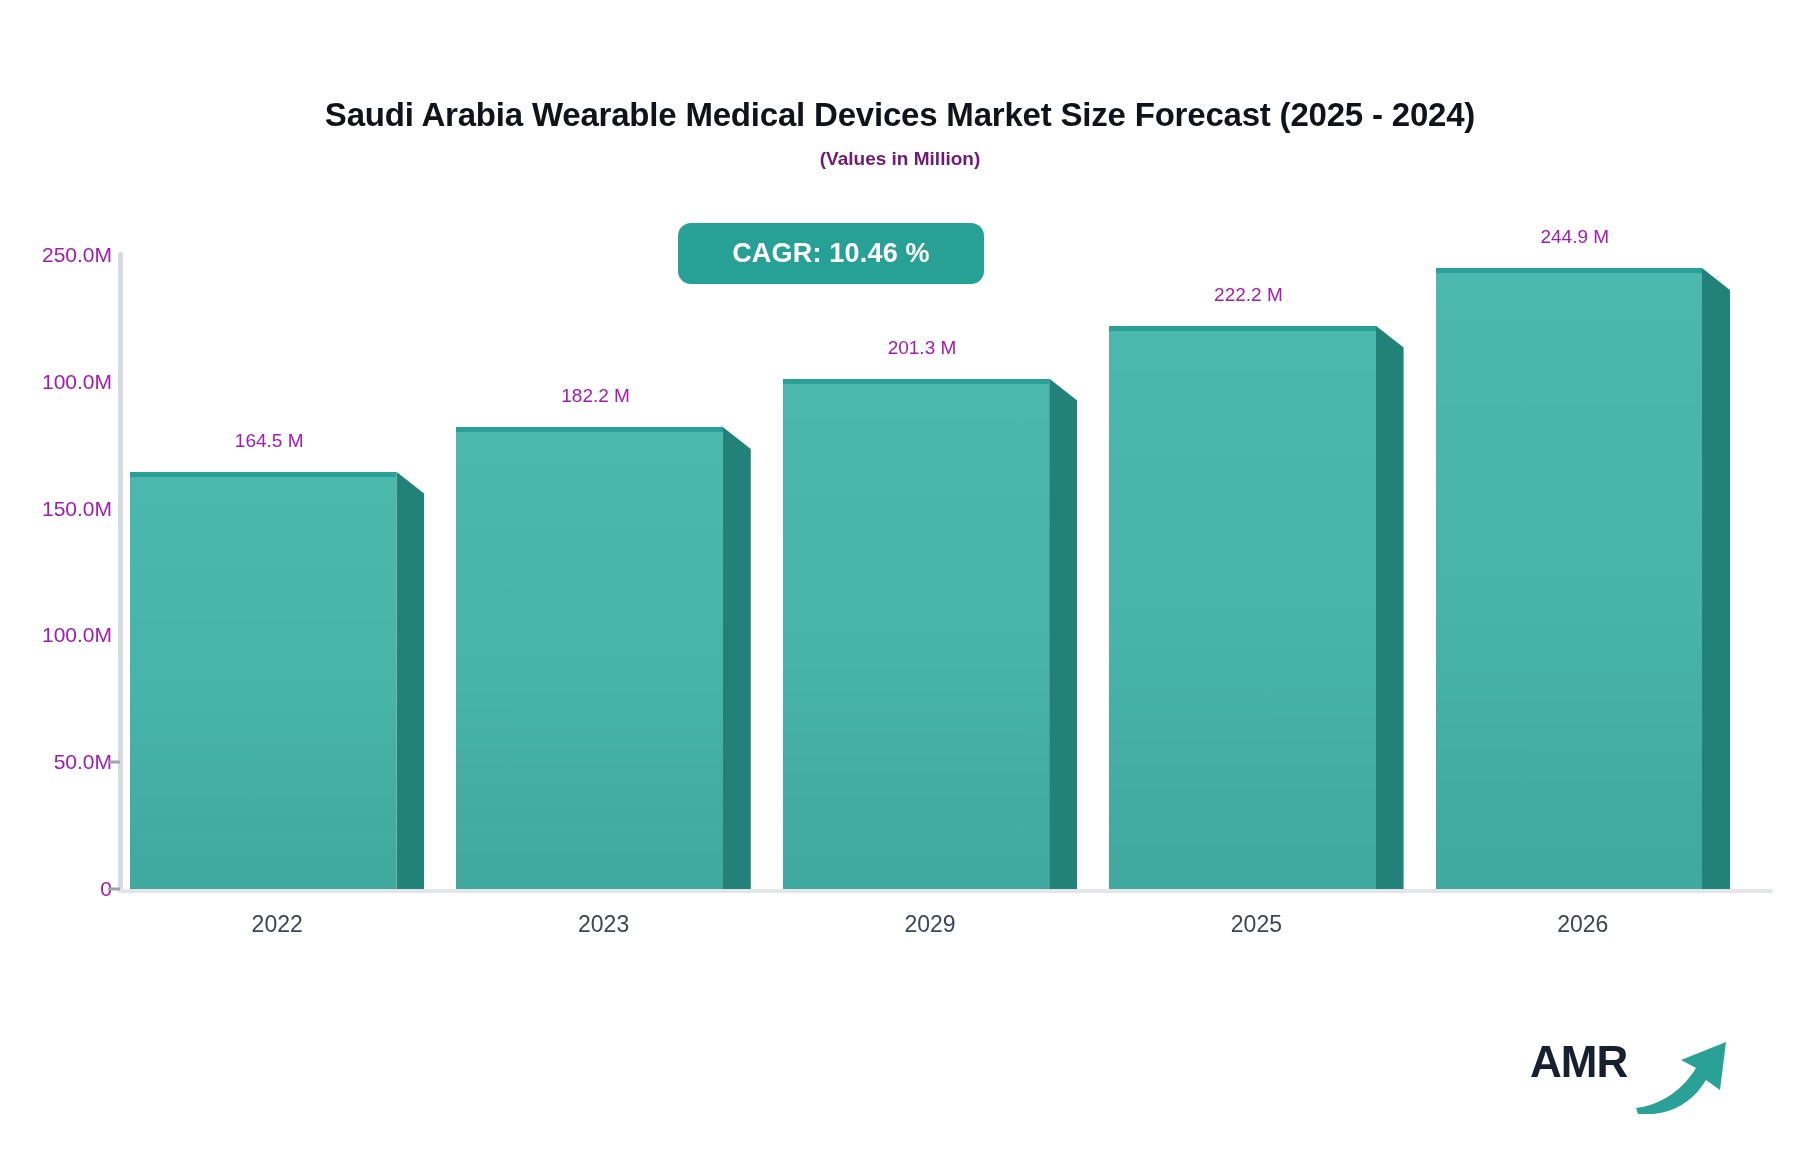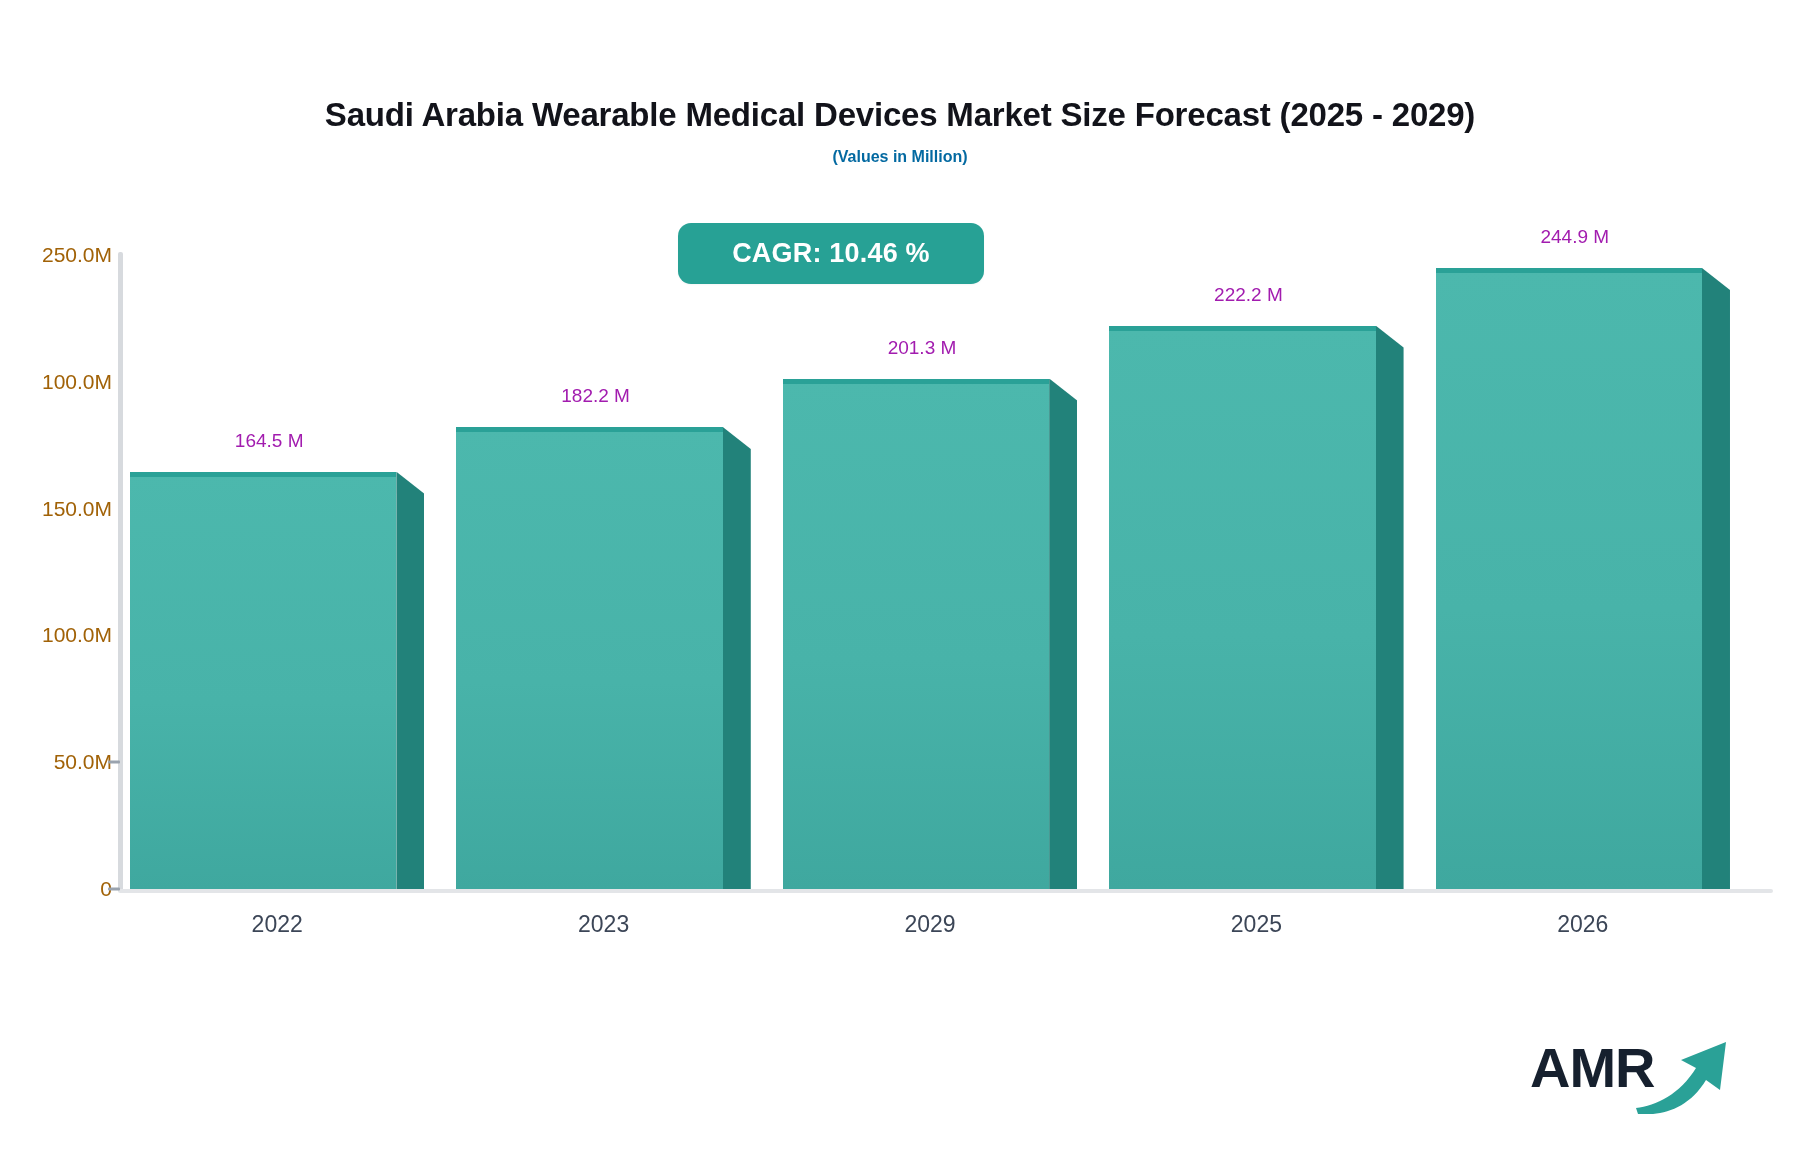--- a/index.html
+++ b/index.html
@@ -35,23 +35,23 @@
     color: #12131a;
     letter-spacing: -0.2px;
     white-space: nowrap;
   }
   .subtitle {
     position: absolute;
     left: 0;
     top: 148px;
     width: 1800px;
     text-align: center;
-    font-size: 16px;
-    font-weight: bold;
-    color: #0369a1;
+    font-size: 19px;
+    font-weight: bold;
+    color: #701a75;
     white-space: nowrap;
   }
 
   
   #plot {
     position: absolute;
     left: 0;
     top: 0;
     width: 1800px;
     height: 1156px;
@@ -74,21 +74,21 @@
     height: 4px;
     background: #e3e5e8;
     border-radius: 2px;
   }
 
   .ytick-label {
     position: absolute;
     right: 1688px;           
     text-align: right;
     font-size: 21px;
-    color: #a16207;
+    color: #a21caf;
     white-space: nowrap;
     transform: translateY(-50%);
   }
   .ytick-dash {
     position: absolute;
     left: 108px;
     width: 12px;
     height: 3px;
     background: #9aa3ae;
     transform: translateY(-50%);
@@ -167,40 +167,40 @@
     position: absolute;
     left: 1530px;
     top: 1032px;
     width: 200px;
     height: 86px;
   }
   .logo-text {
     position: absolute;
     left: 0;
     top: 8px;
-    font-size: 56px;
+    font-size: 44px;
     font-weight: bold;
     color: #16202e;
     letter-spacing: -1px;
     line-height: 1;
   }
   .logo-arrow {
     position: absolute;
     left: 104px;
     top: 6px;
     width: 100px;
     height: 76px;
   }
 </style>
 </head>
 <body>
 
 <div id="page">
 
-  <div class="title">Saudi Arabia Wearable Medical Devices Market Size Forecast (2025 - 2029)</div>
+  <div class="title">Saudi Arabia Wearable Medical Devices Market Size Forecast (2025 - 2024)</div>
   <div class="subtitle">(Values in Million)</div>
 
   <div id="plot">
     <div class="y-axis-line"></div>
     <div class="x-axis-line"></div>
 
   <div class="ytick-label" style="top: 889px;">0</div>
       <div class="ytick-dash" style="top: 889px;"></div>
       <div class="ytick-label" style="top: 762.2px;">50.0M</div>
       <div class="ytick-dash" style="top: 762.2px;"></div>

